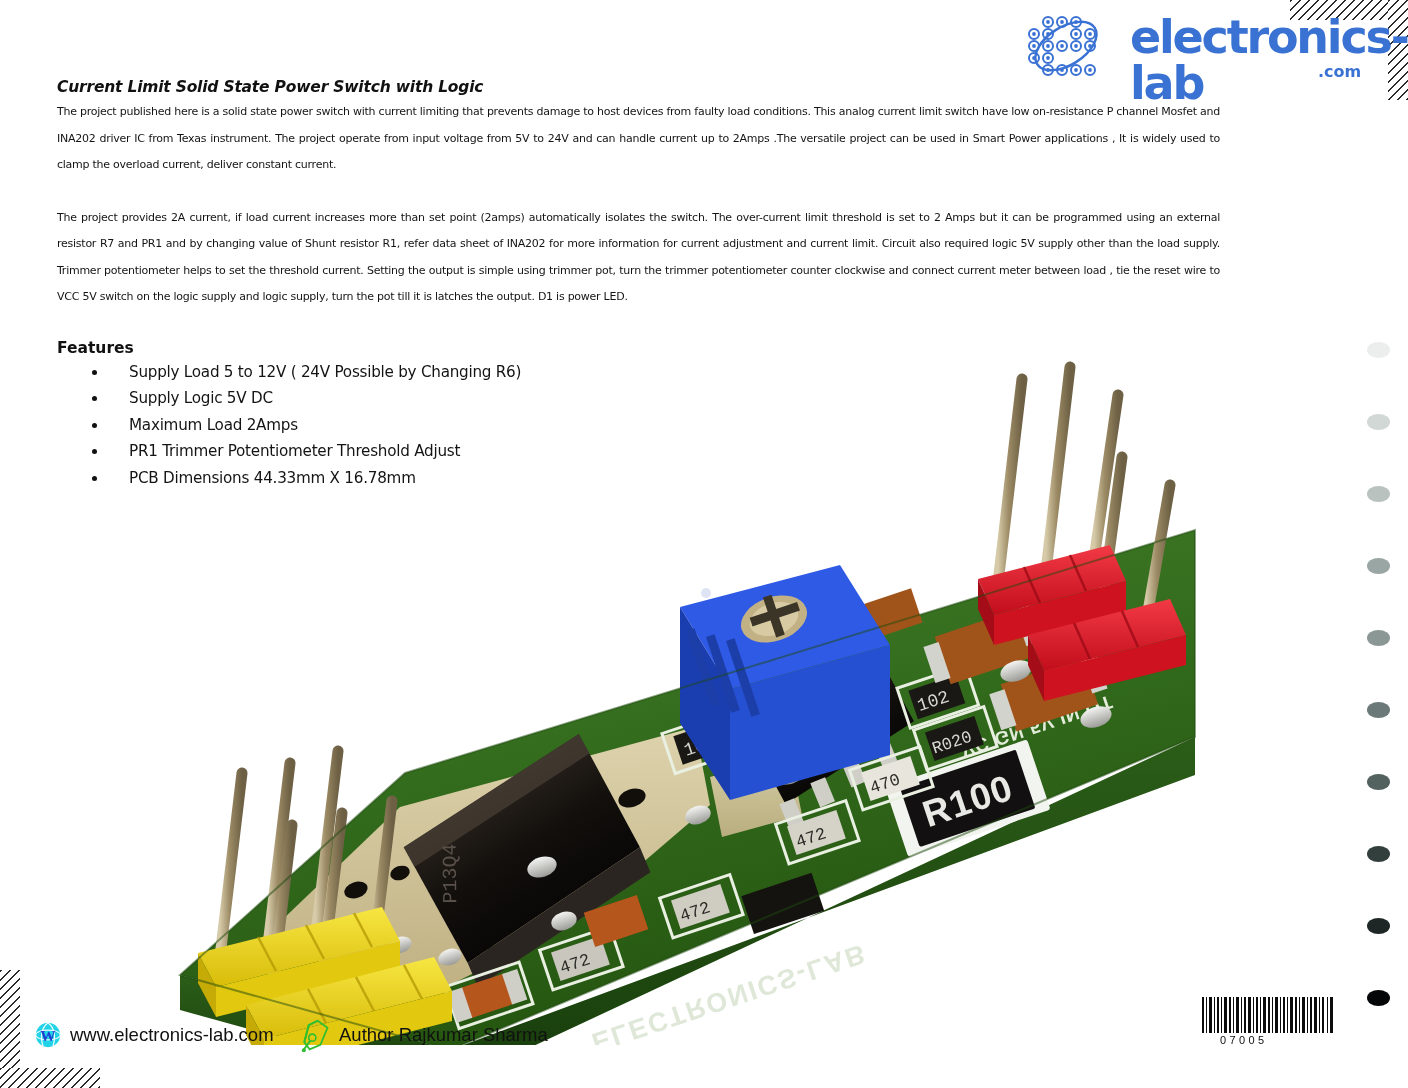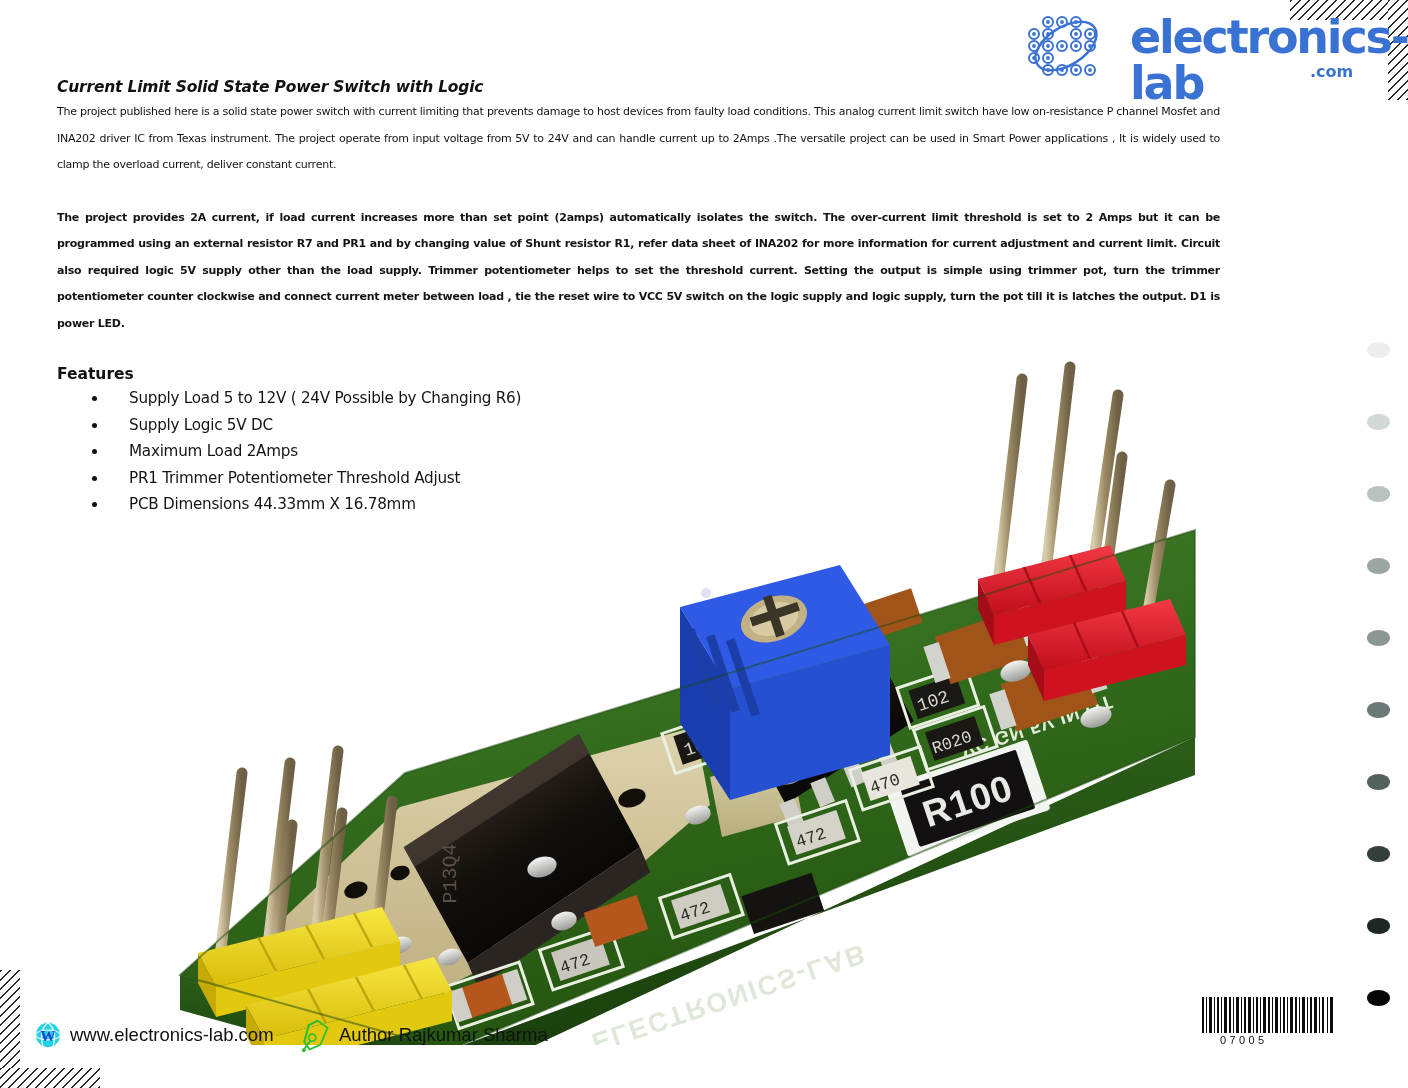--- a/index.html
+++ b/index.html
@@ -32,21 +32,21 @@
   .logo-text{
     position:absolute;left:112px;top:8px;
     font-family:"DejaVu Sans", sans-serif;
     font-weight:700;
     font-size:46px;
     letter-spacing:-2.2px;
     color:#3a72d4;
     line-height:1;
   }
   .logo-com{
-    position:absolute;left:292px;top:56px;
+    position:absolute;left:300px;top:56px;
     font-family:"DejaVu Sans", sans-serif;
     font-weight:700;
     font-size:16px;
     letter-spacing:0px;
     color:#3a72d4;
   }
 
   
   .content{
     position:absolute;
@@ -62,21 +62,21 @@
   }
   .para{
     font-family:"DejaVu Sans", sans-serif;
     font-size:11px;
     line-height:26.5px;
     text-align:justify;
     margin:0;
     color:#141414;
     letter-spacing:-0.25px;
   }
-  .para.p2{margin-top:26px;font-weight:bold;}
+  .para.p2{margin-top:26px;}
   .features-head{
     font-family:"DejaVu Sans", sans-serif;
     font-weight:700;
     font-size:15.5px;
     margin:28px 0 2px 0;
     color:#111;
   }
   ul.features{
     margin:0;padding:0;list-style:none;
   }

